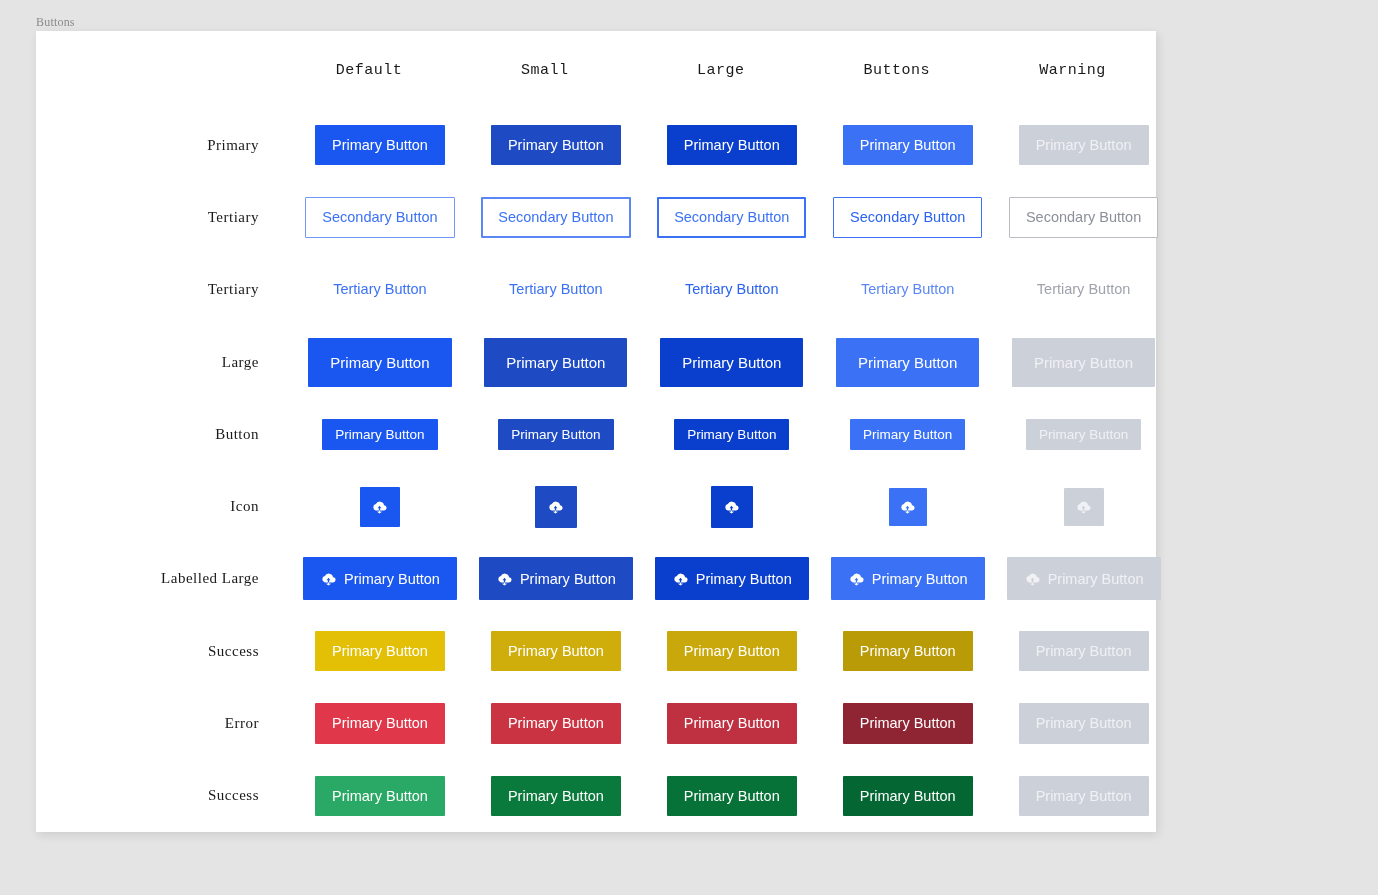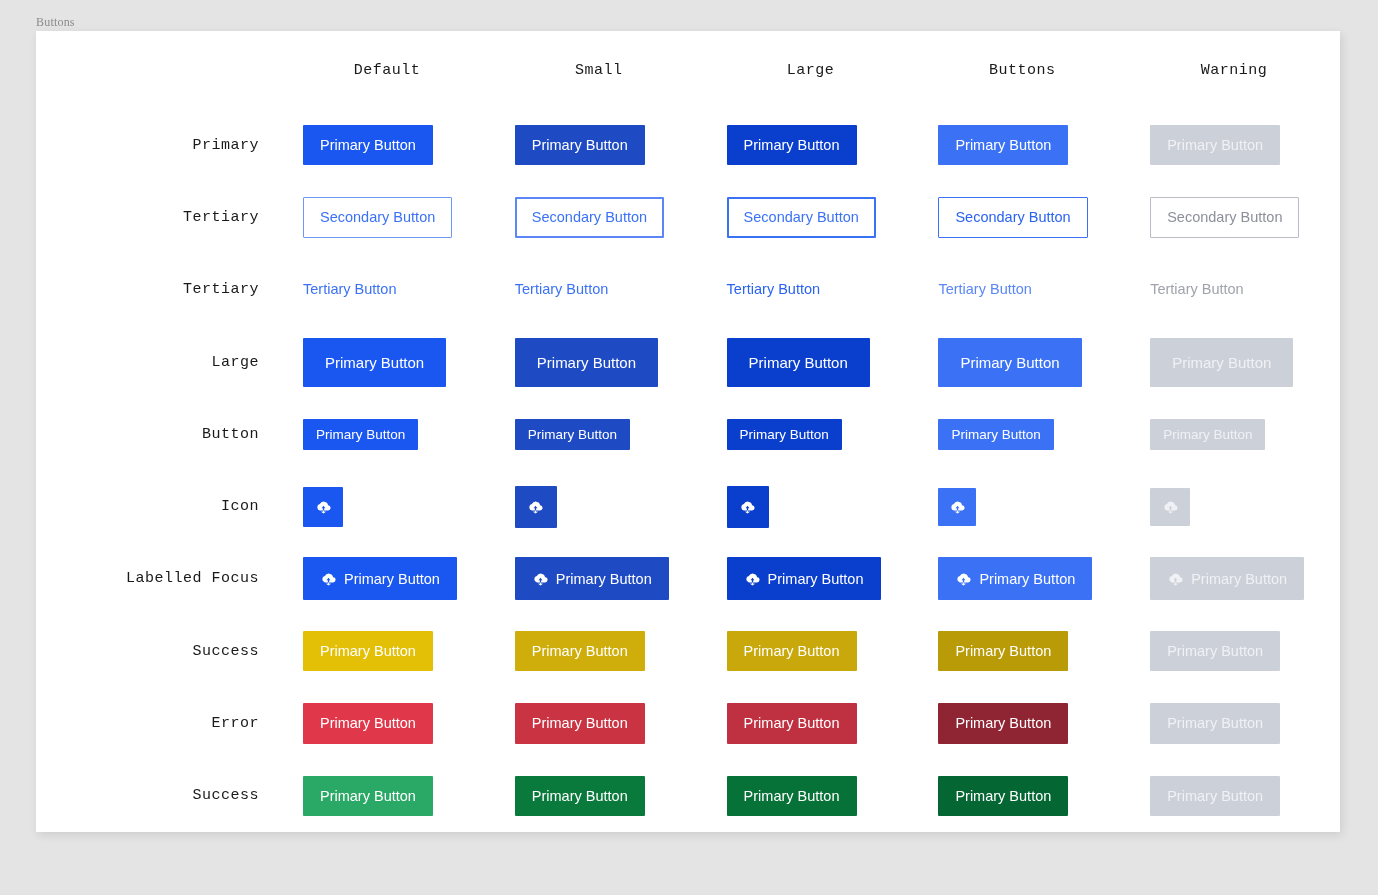--- a/index.html
+++ b/index.html
@@ -21,21 +21,21 @@
     font-size: 12px;
     color: #8a8a8a;
     font-family: Liberation Serif, serif;
     letter-spacing: 0.2px;
   }
 
   .card {
     position: absolute;
     left: 36px;
     top: 31px;
-    width: 1304px;
+    width: 1120px;
     height: 801px;
     background: #ffffff;
     box-shadow: 2px 3px 9px rgba(0,0,0,0.10);
   }
 
   .grid {
     position: absolute;
     left: 0;
     top: 0;
     width: 100%;
@@ -48,32 +48,32 @@
 
   .col-head {
     font-family: "Liberation Mono", monospace;
     font-size: 15px;
     color: #1a1a1a;
     text-align: center;
     letter-spacing: 0.5px;
   }
 
   .row-head {
-    font-family: Liberation Mono, monospace;
+    font-family: Liberation Serif, serif;
     font-size: 15px;
     color: #1a1a1a;
     text-align: right;
     padding-right: 22px;
     letter-spacing: 0.5px;
   }
 
   .cell {
     display: flex;
     align-items: center;
-    justify-content: flex-start;
+    justify-content: center;
     padding-left: 22px;
     height: 100%;
   }
 
   
   .btn {
     display: inline-flex;
     align-items: center;
     justify-content: center;
     gap: 7px;
@@ -270,21 +270,21 @@
     </div>
     <div class="cell">
       <button class="btn icon-only disabled" style="background:#ccd0d9">
         <svg class="cloud-icon" viewBox="0 0 24 24" fill="#f0f1f4">
           <path d="M18.5 10.2a6.2 6.2 0 0 0-11.7-1.6A4.6 4.6 0 0 0 7 17.6h4.1v-3.2H9.3L12 11l2.7 3.4h-1.8v3.2h5.1a3.7 3.7 0 0 0 .5-7.4z"></path>
           <path d="M11.1 17.6h1.8v2.2l1.5-1.1.6.9-3 2.2-3-2.2.6-.9 1.5 1.1z"></path>
         </svg>
       </button>
     </div>
 
-    <div class="row-head">Labelled Focus</div>
+    <div class="row-head">Labelled Large</div>
     <div class="cell">
       <button class="btn default" style="background:#1a56f0">
         <svg class="cloud-icon" viewBox="0 0 24 24" fill="#ffffff">
           <path d="M18.5 10.2a6.2 6.2 0 0 0-11.7-1.6A4.6 4.6 0 0 0 7 17.6h4.1v-3.2H9.3L12 11l2.7 3.4h-1.8v3.2h5.1a3.7 3.7 0 0 0 .5-7.4z"></path>
           <path d="M11.1 17.6h1.8v2.2l1.5-1.1.6.9-3 2.2-3-2.2.6-.9 1.5 1.1z"></path>
         </svg>
         <span>Primary Button</span>
       </button>
     </div>
     <div class="cell">

